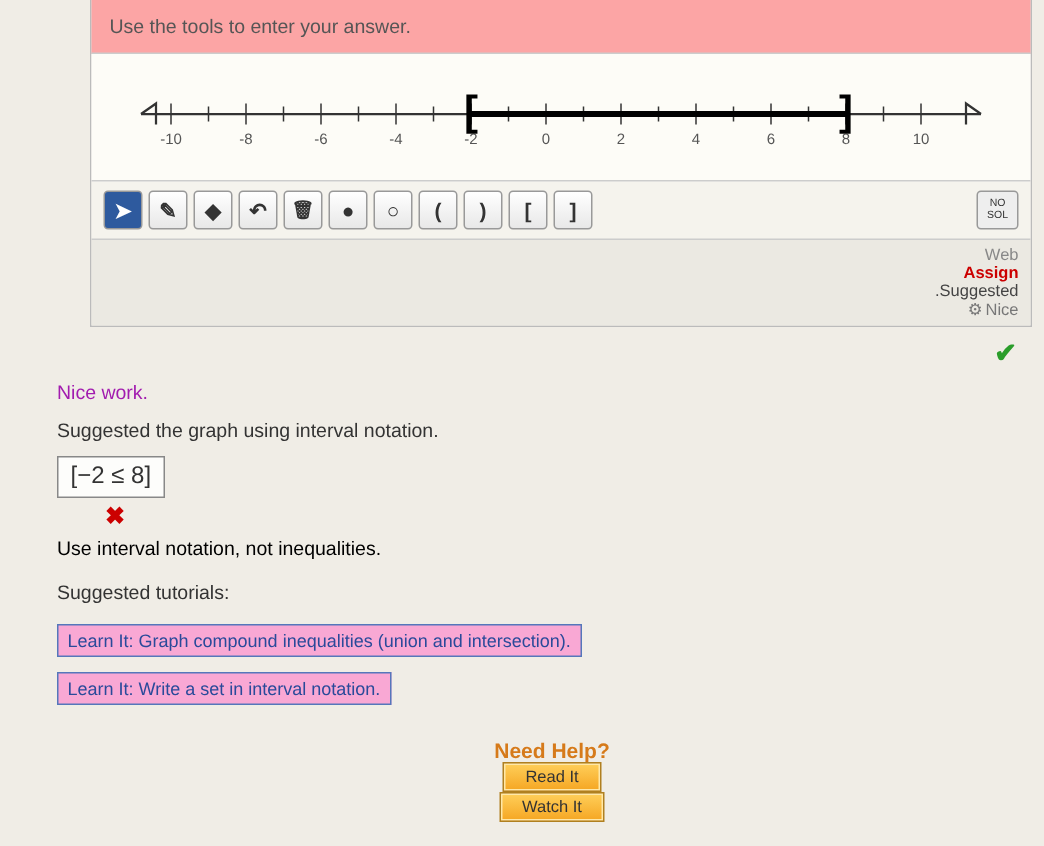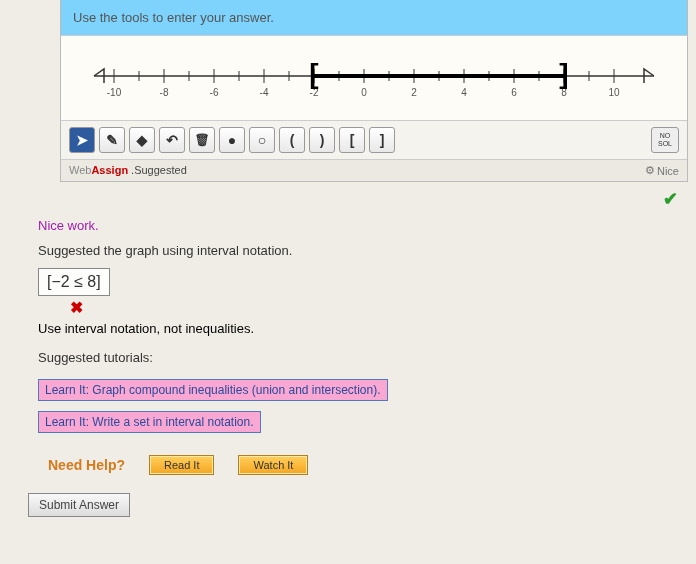--- a/index.html
+++ b/index.html
@@ -17,21 +17,21 @@
       border: 1px solid #bbb;
       background: #f5f3ed;
       margin-left: 52px;
       border-top: none;
     }
     .instruction {
       padding: 10px 12px;
       color: #555;
       font-size: 13px;
       border-bottom: 1px solid #ccc;
-      background: #7dd3fc;
+      background: #fca5a5;
     }
     .numberline-area {
       height: 85px;
       position: relative;
       background: #fdfcf7;
       border-bottom: 1px solid #ccc;
     }
     svg.nline { width: 100%; height: 85px; }
     .toolbar {
       display: flex;
@@ -55,24 +55,25 @@
     .no-sol {
       width: 28px; height: 26px;
       border: 1px solid #999;
       background: #eee;
       font-size: 7px; line-height: 8px;
       text-align: center;
       display: flex; flex-direction: column; justify-content: center;
       border-radius: 3px;
     }
     .brandbar {
-      display: flex; align-items: flex-start;
+      display: flex; align-items: flex-end;
       padding: 4px 8px;
       font-size: 11px;
       background: #ebe9e2;
+      flex-direction: column;
     }
     .brand-web { color: #888; }
     .brand-assign { color: #c00; font-weight: bold; }
     .brand-prod { color: #444; margin-left: 3px; }
     .help-link { color: #777; font-size: 11px; display: flex; align-items: center; gap: 2px; }
     .check-row { text-align: right; padding: 6px 10px 2px 0; margin-left: 52px; }
     .check-row .chk { color: #2a9d2a; font-size: 18px; font-weight: bold; }
     .feedback { color: #a21caf; font-size: 13px; margin: 6px 0 10px 30px; }
     .prompt { margin: 8px 0 10px 30px; color: #333; }
     .answer-box {
@@ -91,22 +92,23 @@
       display: inline-block;
       border: 1px solid #5577bb;
       padding: 3px 6px;
       margin: 0 0 10px 30px;
       color: #2a4a9a;
       background: #f9a8d4;
       font-size: 12px;
       cursor: pointer;
     }
     .need-help-row {
-      display: flex; align-items: center; gap: 24px;
+      display: flex; align-items: center; gap: 0;
       margin: 12px 0 18px 40px;
+      flex-direction: column;
     }
     .need-help-label { color: #d67a1a; font-weight: bold; font-size: 14px; }
     .help-btn {
       border: 1px solid #b08020;
       background: linear-gradient(#ffcf5a,#f5a623);
       padding: 3px 14px;
       font-size: 11px;
       color: #333;
       cursor: pointer;
       box-shadow: inset 0 0 0 1px #ffe8a8;

